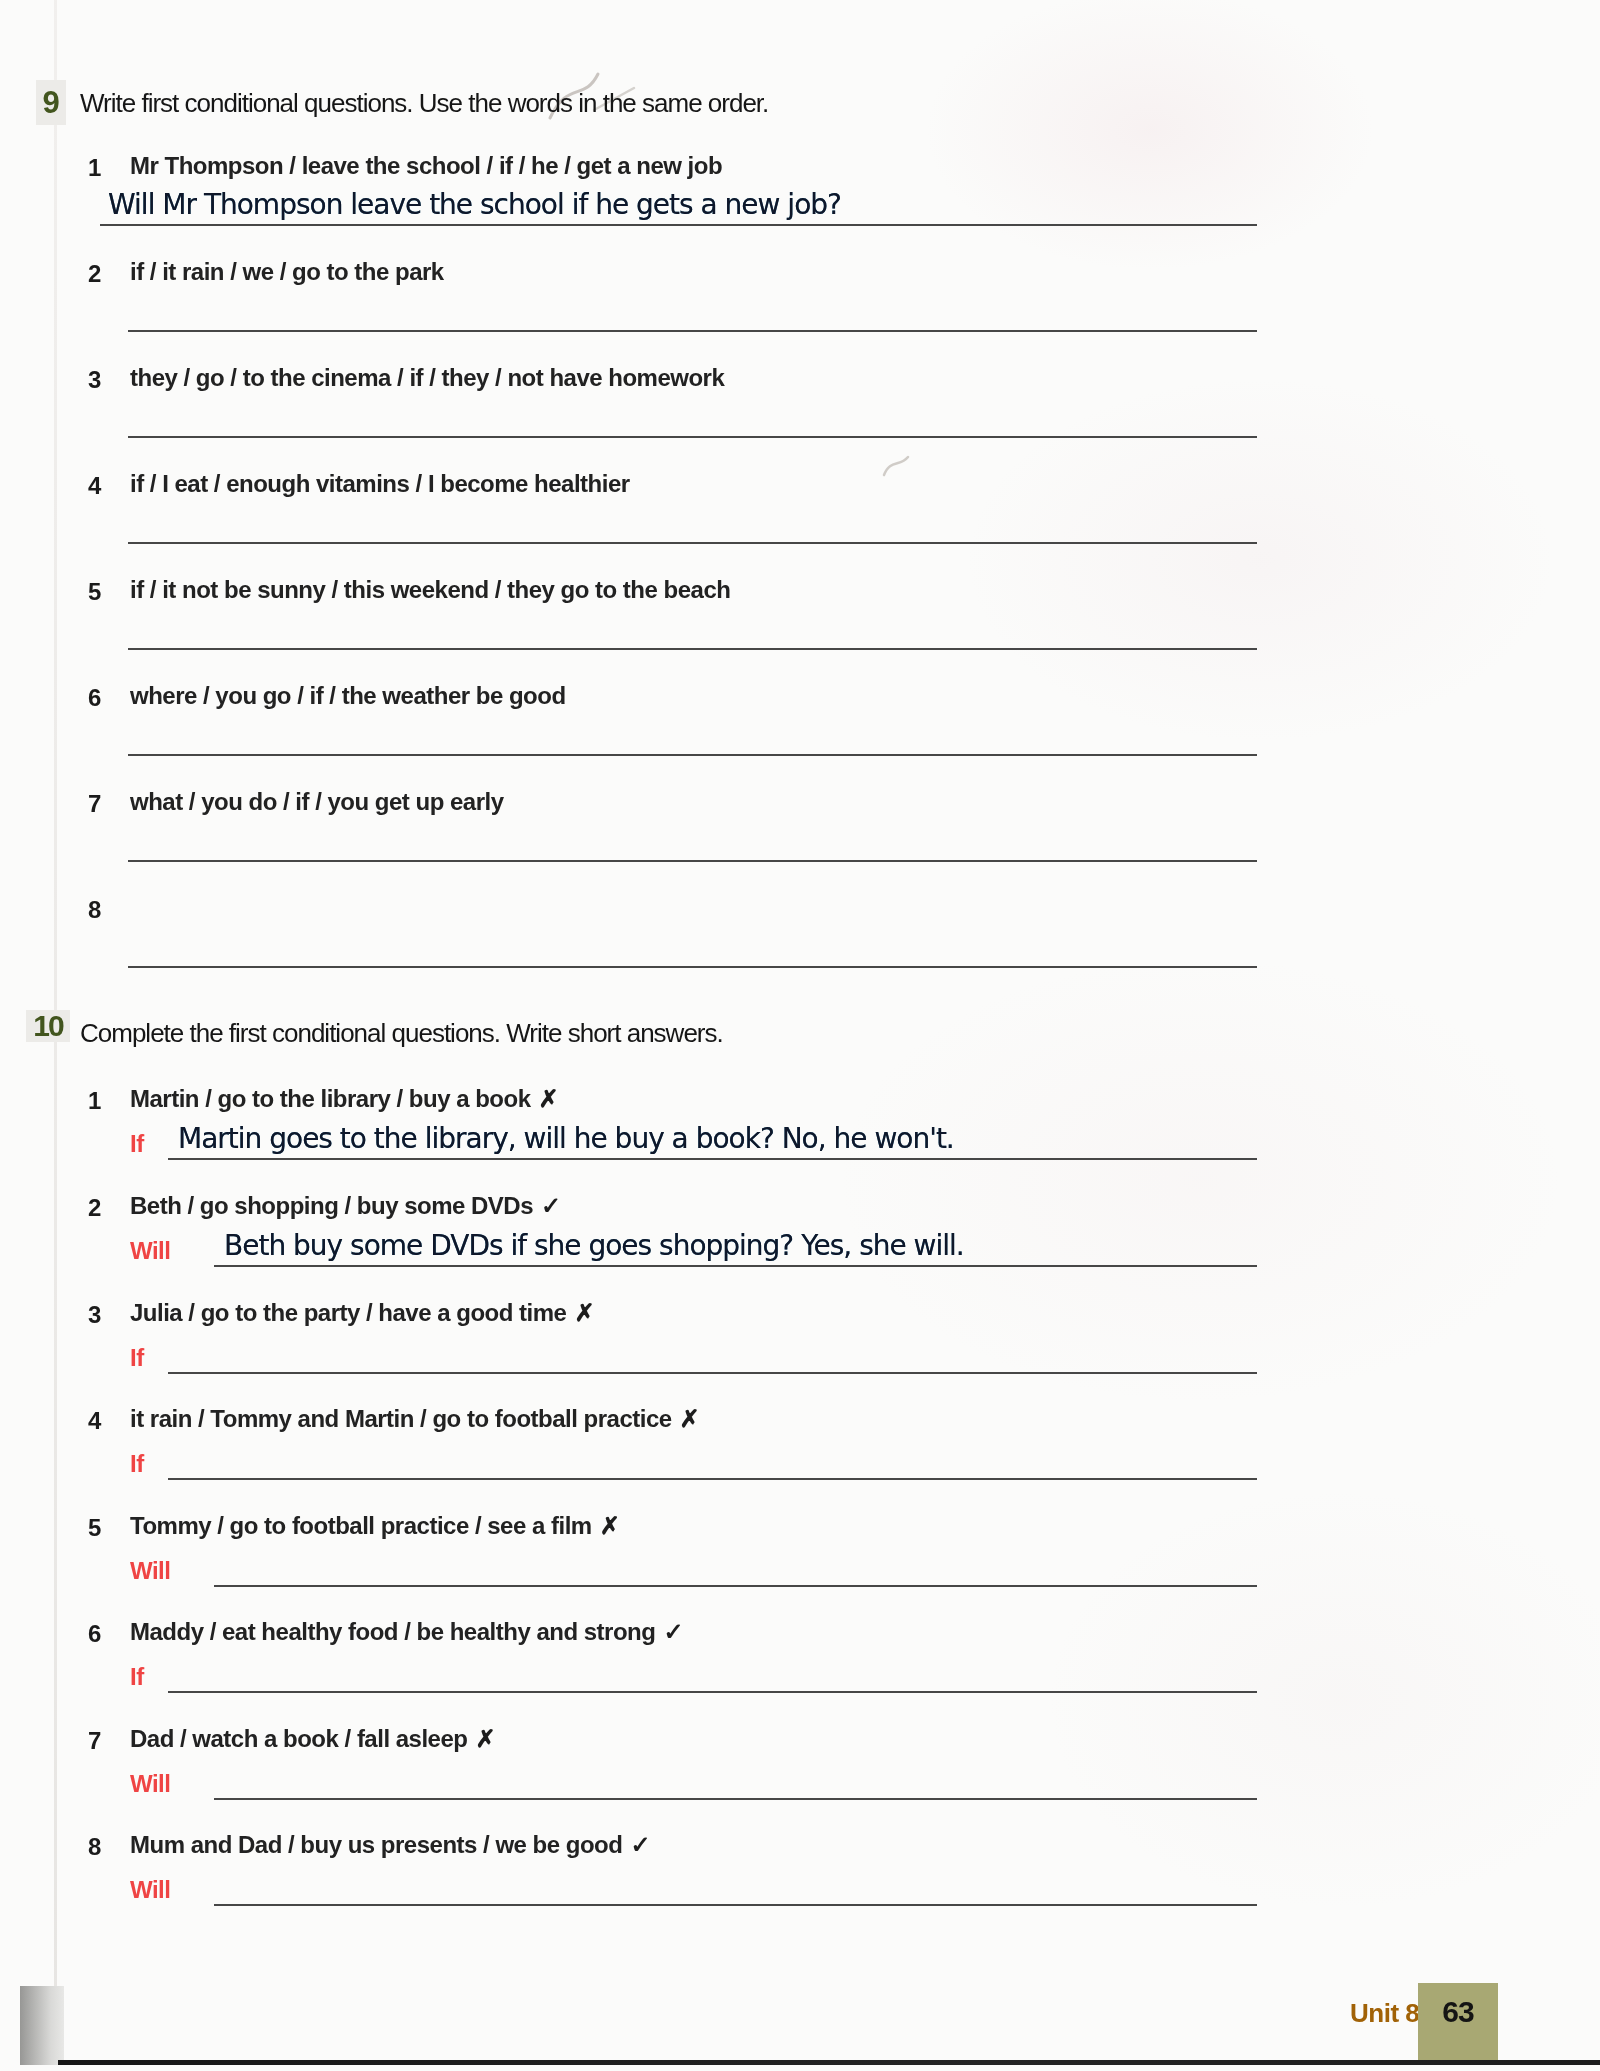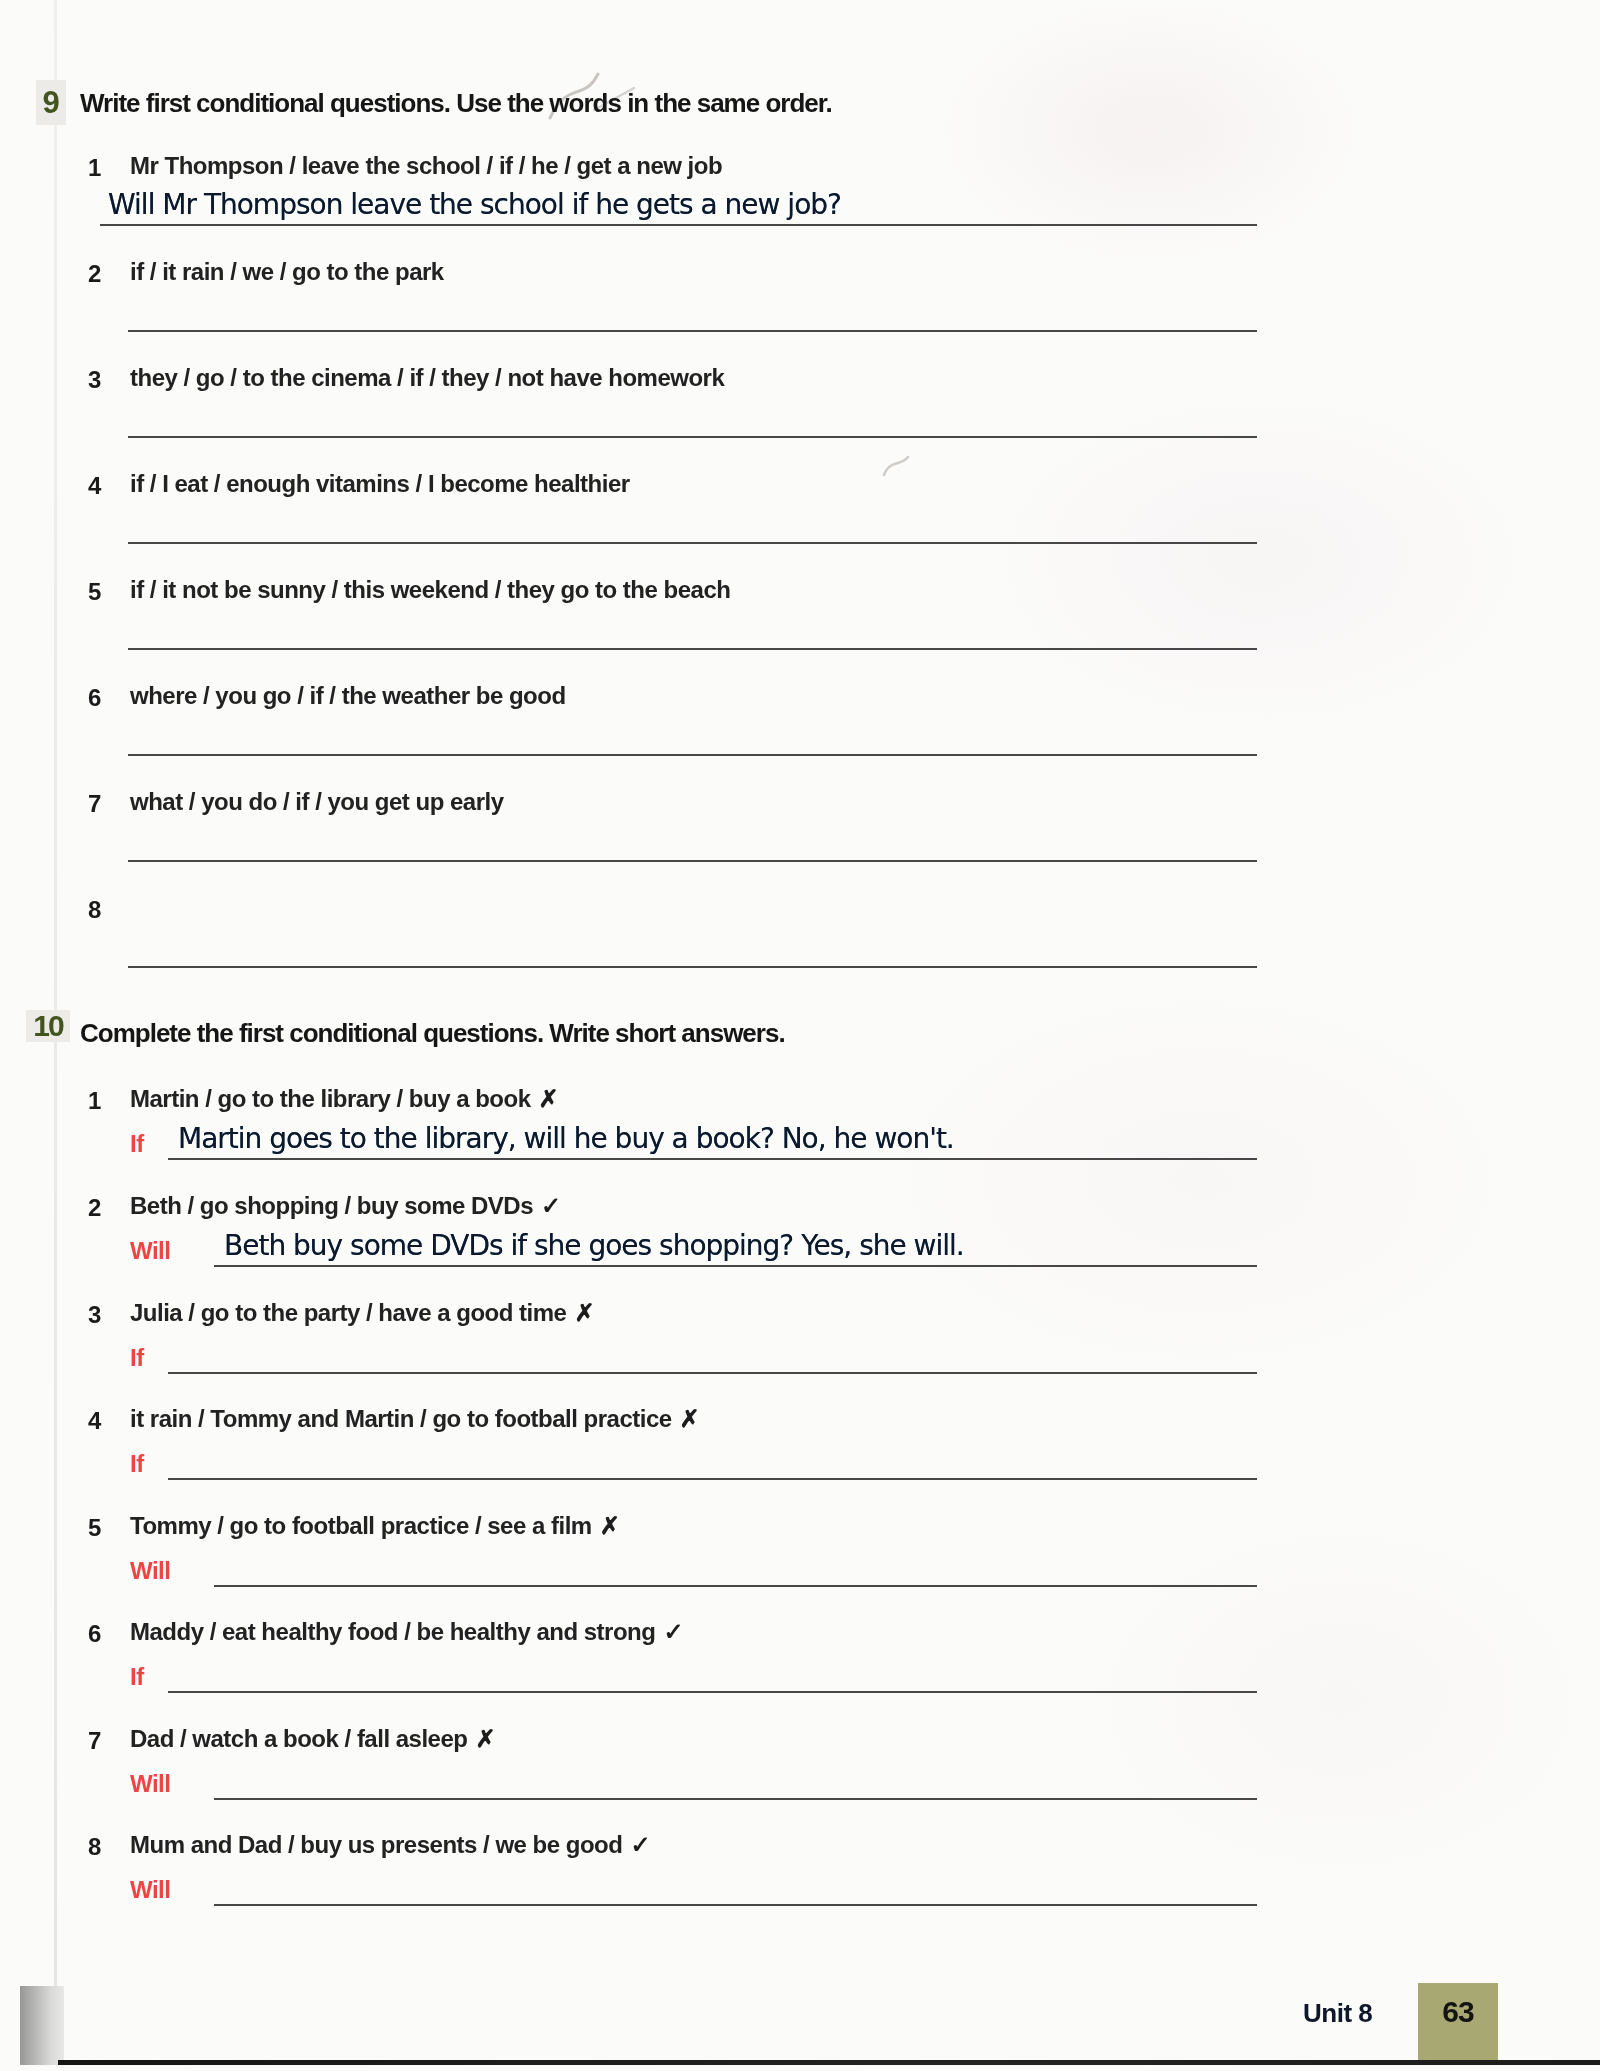--- a/index.html
+++ b/index.html
@@ -17,21 +17,21 @@
       radial-gradient(ellipse 520px 320px at 1200px 1180px, rgba(230,208,212,.10), transparent 70%),
       radial-gradient(ellipse 420px 300px at 1340px 1700px, rgba(225,210,212,.10), transparent 70%);
   }
   .gutter-line{position:absolute;left:54px;top:0;width:3px;height:1988px;
     background:linear-gradient(to bottom,#f0eeec,#e5e3e0);opacity:.9;}
   
   .ex-badge{position:absolute;display:flex;align-items:center;justify-content:center;
     background:#ecebe8;color:#42551e;font-weight:700;}
   .badge9{left:36px;top:80px;width:30px;height:45px;font-size:31px;}
   .badge10{left:26px;top:1010px;width:44px;height:32px;font-size:30px;letter-spacing:-2px;}
-  .ex-title{position:absolute;left:80px;font-size:26px;font-weight:700;color:#161616;
+  .ex-title{position:absolute;left:80px;font-size:26px;font-weight:400;color:#161616;
     letter-spacing:-1px;white-space:nowrap;}
   .title9{top:88px;}
   .title10{top:1018px;}
   
   .item{position:absolute;left:88px;width:1169px;height:106px;}
   .num{position:absolute;left:0;top:2px;font-size:24px;font-weight:700;color:#1b1b1b;}
   .prompt{position:absolute;left:42px;top:0;font-size:24px;font-weight:700;color:#222;
     letter-spacing:-0.5px;white-space:nowrap;}
   .mark{font-weight:700;color:#1d1d1d;margin-left:8px;letter-spacing:0;}
   .ansline{position:absolute;left:40px;right:0;top:72px;height:0;border-top:2px solid #474747;}
@@ -40,22 +40,22 @@
   .ansline.after-will{left:126px;}
   .lead{position:absolute;left:42px;top:45px;font-size:24px;font-weight:700;color:#ef4444;
     line-height:28px;letter-spacing:-0.5px;}
   .hand{position:absolute;top:34px;font-size:28px;line-height:38px;
     font-family:"DejaVu Sans",sans-serif;color:#0f172a;letter-spacing:-1px;
     white-space:nowrap;text-shadow:0 0 .4px #2d7190;}
   .hand9{left:20px;}
   .hand-if{left:90px;top:35px;}
   .hand-will{left:136px;top:35px;}
   
-  .unit-label{position:absolute;left:1303px;top:1998px;font-size:26px;font-weight:700;
-    color:#0f172a;letter-spacing:-0.5px;}
+  .unit-label{position:absolute;left:1350px;top:1998px;font-size:26px;font-weight:700;
+    color:#a16207;letter-spacing:-0.5px;}
   .page-box{position:absolute;left:1418px;top:1983px;width:80px;height:80px;background:#a8a873;
     text-align:center;}
   .page-box span{display:inline-block;margin-top:12px;font-size:30px;font-weight:700;color:#141414;
     letter-spacing:-1px;}
   
   .corner-block{position:absolute;left:20px;top:1986px;width:44px;height:79px;
     background:linear-gradient(to right,#979795,#d9d9d7 70%,#e8e8e6);}
   .bottom-edge{position:absolute;left:58px;right:0;top:2060px;height:5px;
     background:linear-gradient(to right,#161616,#242424 60%,#1c1c1c);}
   .pencil-mark{position:absolute;pointer-events:none;}

